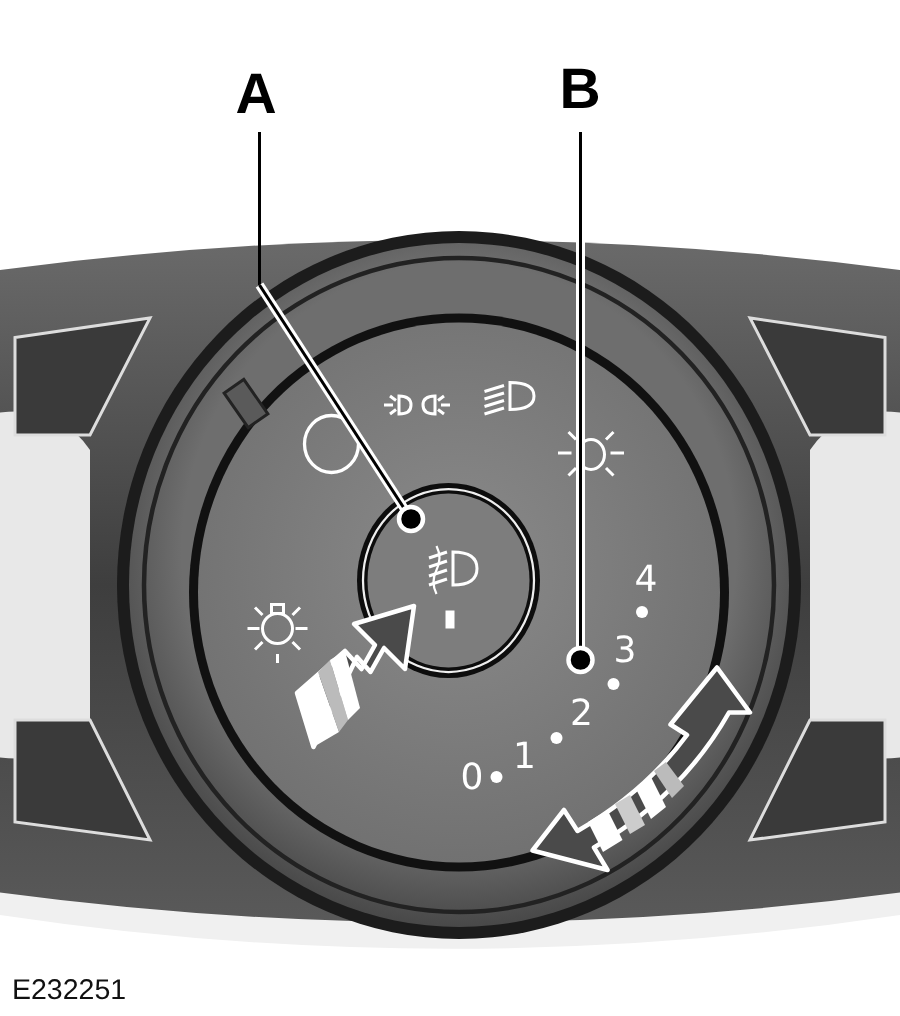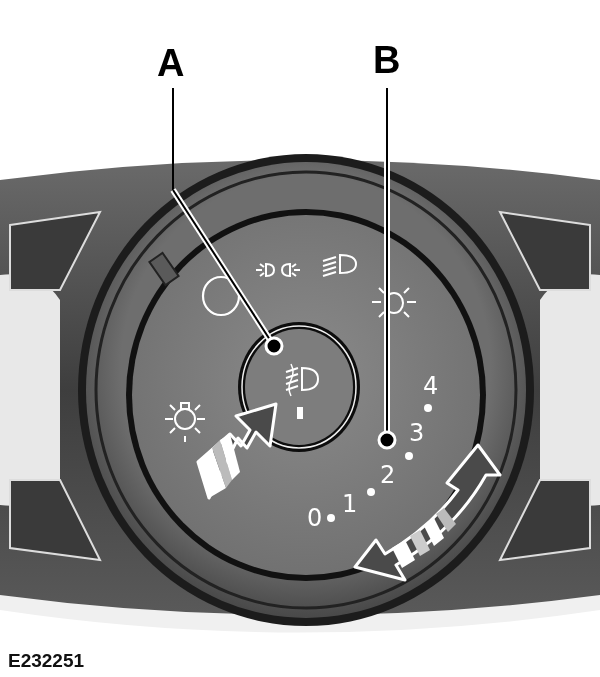--- a/index.html
+++ b/index.html
@@ -1,20 +1,20 @@
 <!DOCTYPE html>
 <html><head>
 <meta charset="utf-8">
 <style>
   html,body{margin:0;padding:0;background:#fff;}
   body{width:600px;height:677px;position:relative;overflow:hidden;font-family:"Liberation Sans",sans-serif;}
   .callout{position:absolute;font-weight:bold;font-size:38px;color:#000;line-height:1;}
   #lblA{left:157px;top:44px;}
   #lblB{left:373px;top:41px;}
-  #figid{position:absolute;left:8px;top:650px;font-size:19px;color:#111;font-weight:bold;}
+  #figid{position:absolute;left:8px;top:650px;font-size:19px;color:#111;}
   svg{position:absolute;left:0;top:0;}
   .num{font-family:"DejaVu Sans",sans-serif;fill:#fff;font-size:24px;}
 </style>
 </head>
 <body>
 
 <div class="callout" id="lblA">A</div>
 <div class="callout" id="lblB">B</div>
 
 <svg width="600" height="677" viewBox="0 0 600 677">

